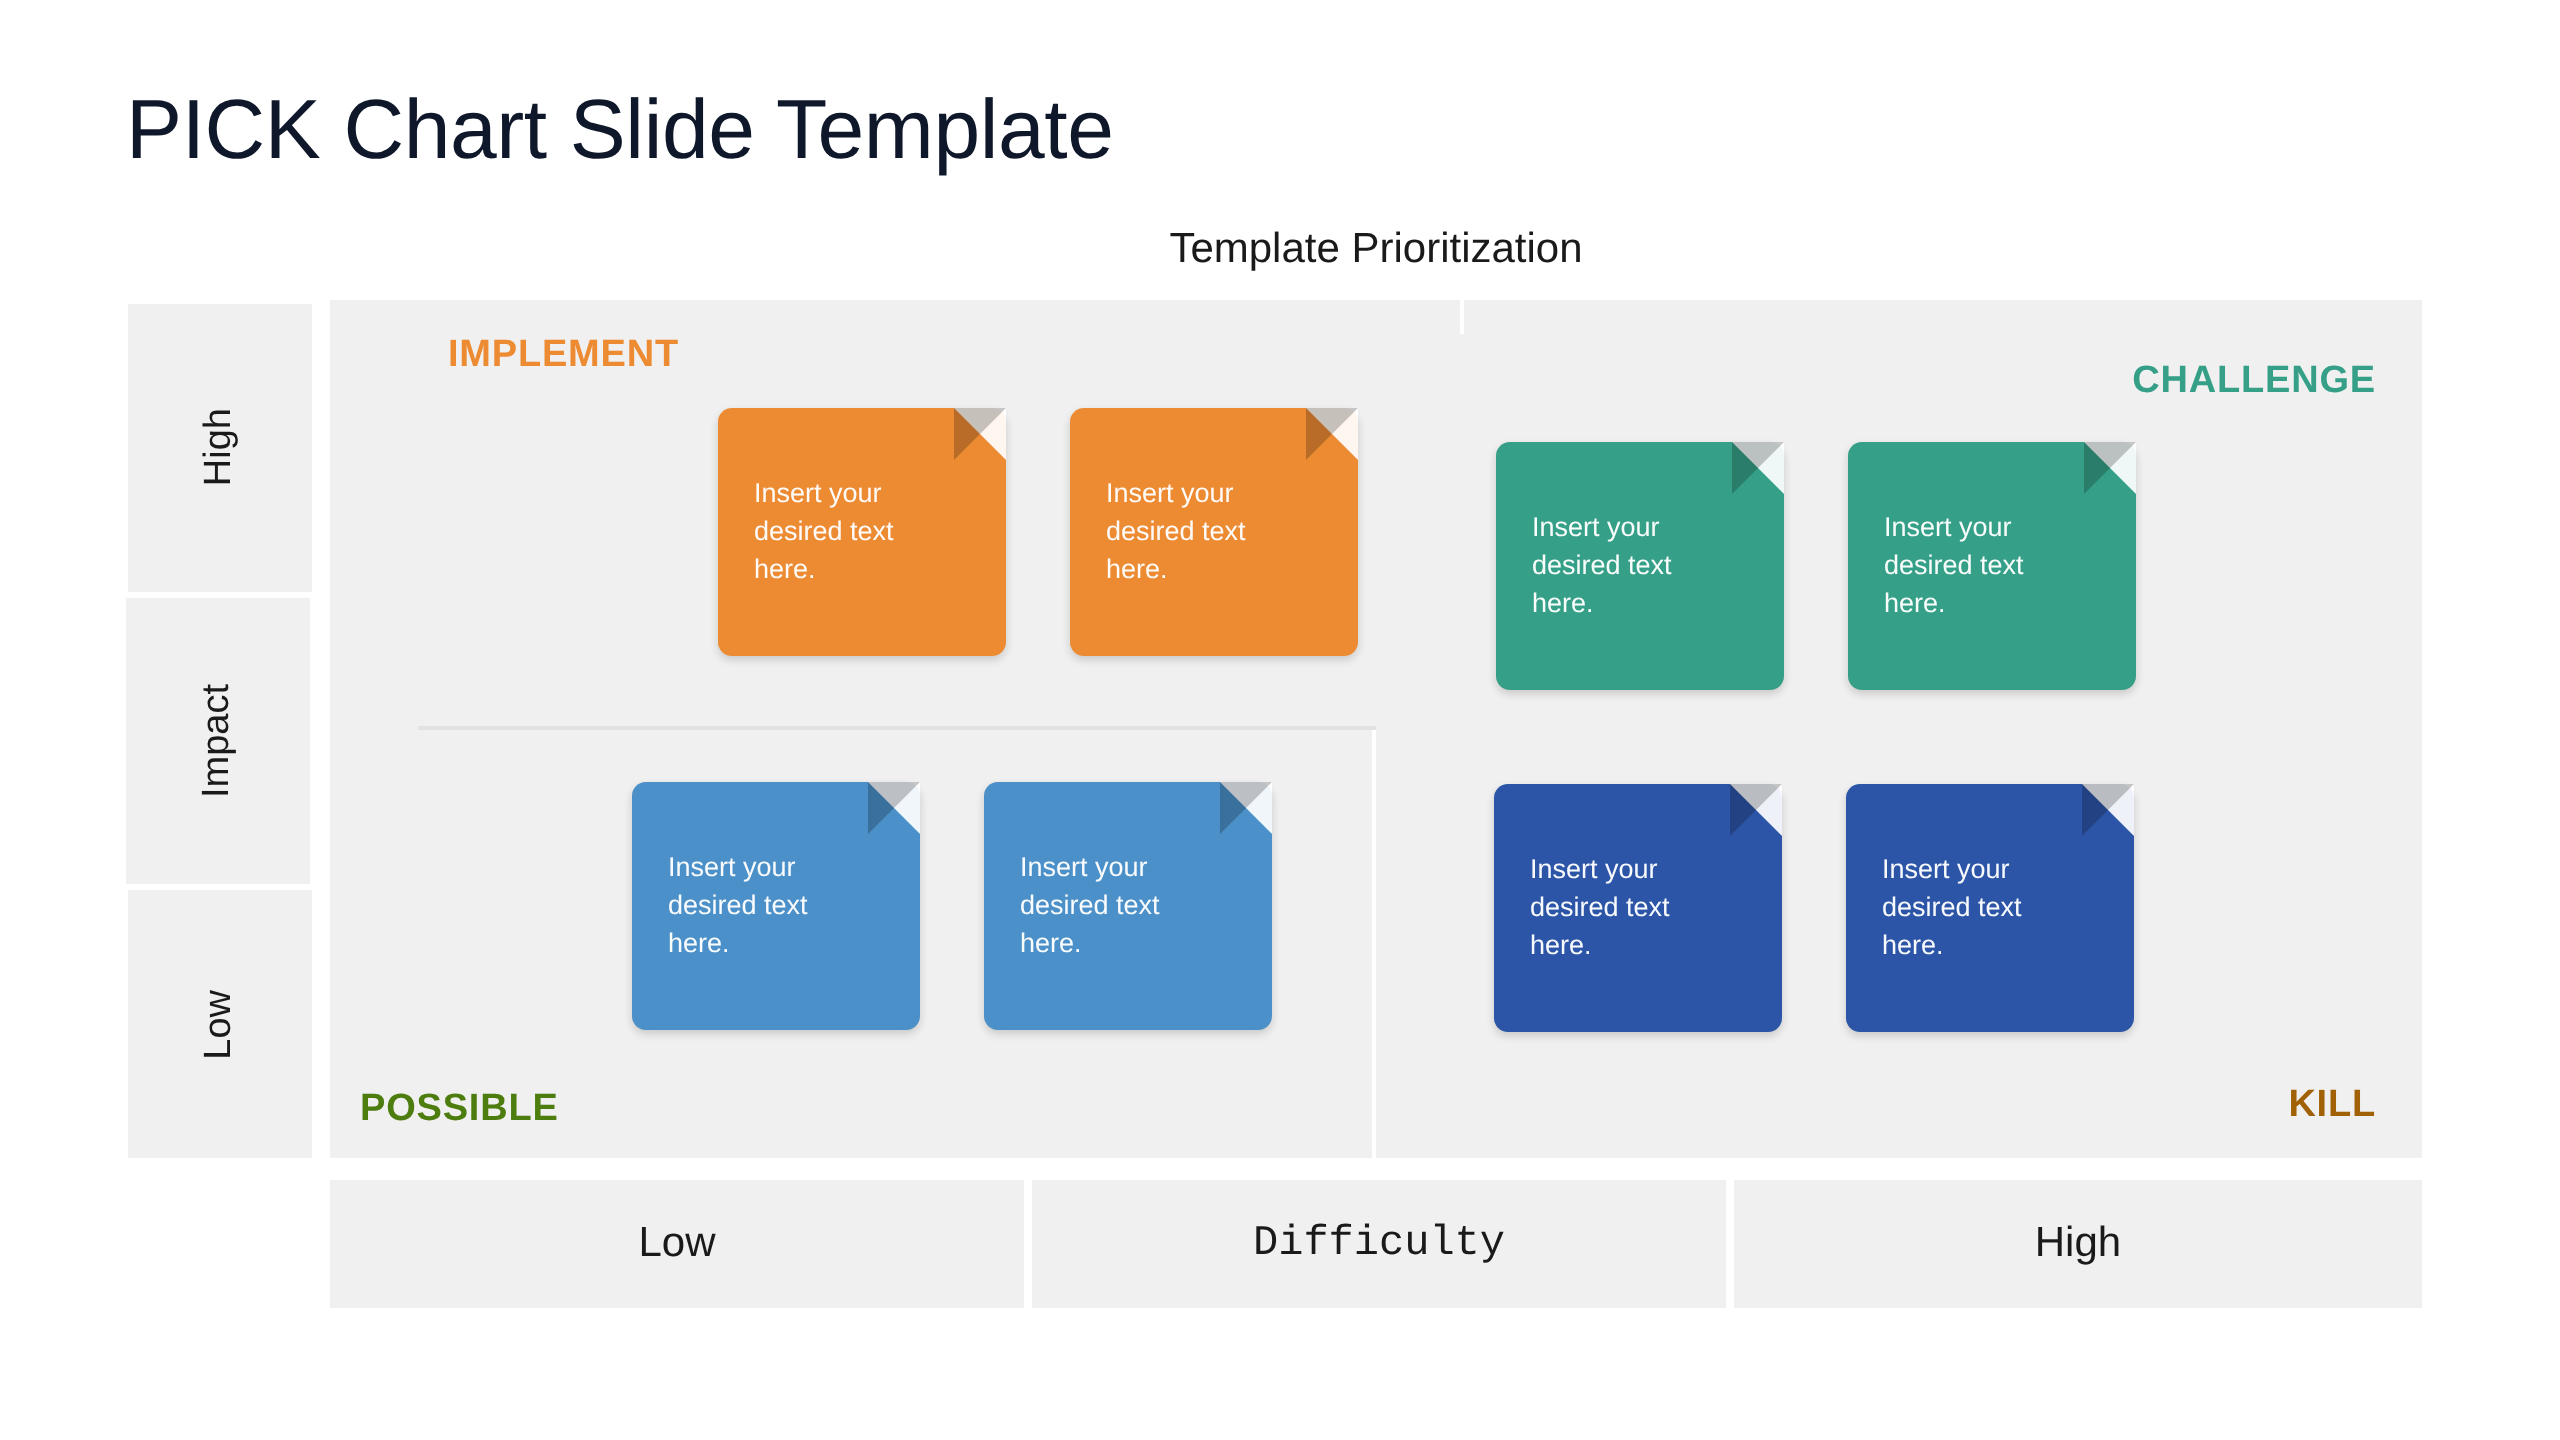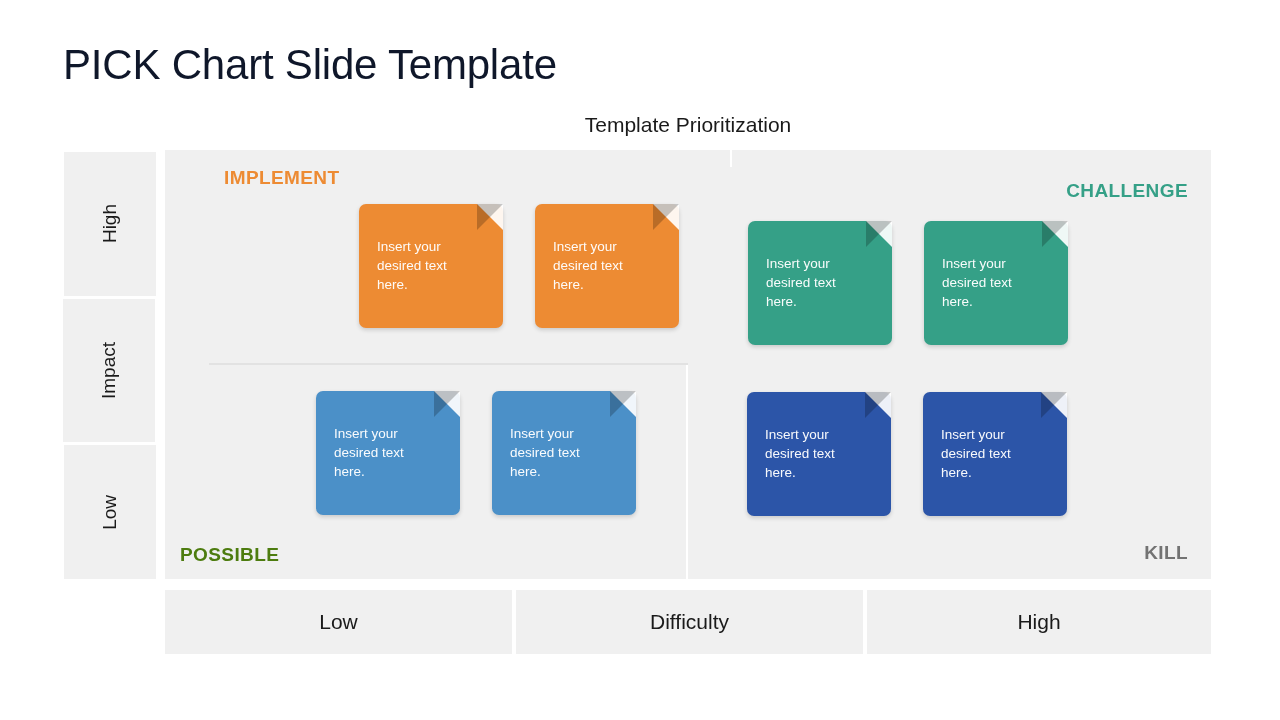--- a/index.html
+++ b/index.html
@@ -159,21 +159,21 @@
     top: 0;
     height: 64px;
     background: #f0f0f0;
     display: flex;
     align-items: center;
     justify-content: center;
     font-size: 21px;
     color: #1a1a1a;
   }
   .x-low  { left: 0px;   width: 347px; }
-  .x-mid  { left: 351px; width: 347px; }
+  .x-mid  { left: 351px; width: 347px; font-family: Liberation Mono, monospace; }
   .x-high { left: 702px; width: 344px; }
 </style>
 </head>
 <body>
 
 <div class="slide-title">PICK Chart Slide Template</div>
 
 <div class="chart-subtitle">Template Prioritization</div>
 
 <div class="y-axis">
@@ -220,21 +220,21 @@
       <div class="fold"></div>
       <div class="card-text">Insert your desired text here.</div>
     </div>
     <div class="card" style="background:#4b90c8; left:327px; top:26px;">
       <div class="fold"></div>
       <div class="card-text">Insert your desired text here.</div>
     </div>
   </div>
 
   <div class="quadrant q-br">
-    <div class="q-label br" style="color:#737373">KILL</div>
+    <div class="q-label br" style="color:#a16207">KILL</div>
     <div class="card" style="background:#2c55a8; left:59px; top:27px;">
       <div class="fold"></div>
       <div class="card-text">Insert your desired text here.</div>
     </div>
     <div class="card" style="background:#2c55a8; left:235px; top:27px;">
       <div class="fold"></div>
       <div class="card-text">Insert your desired text here.</div>
     </div>
   </div>
 

